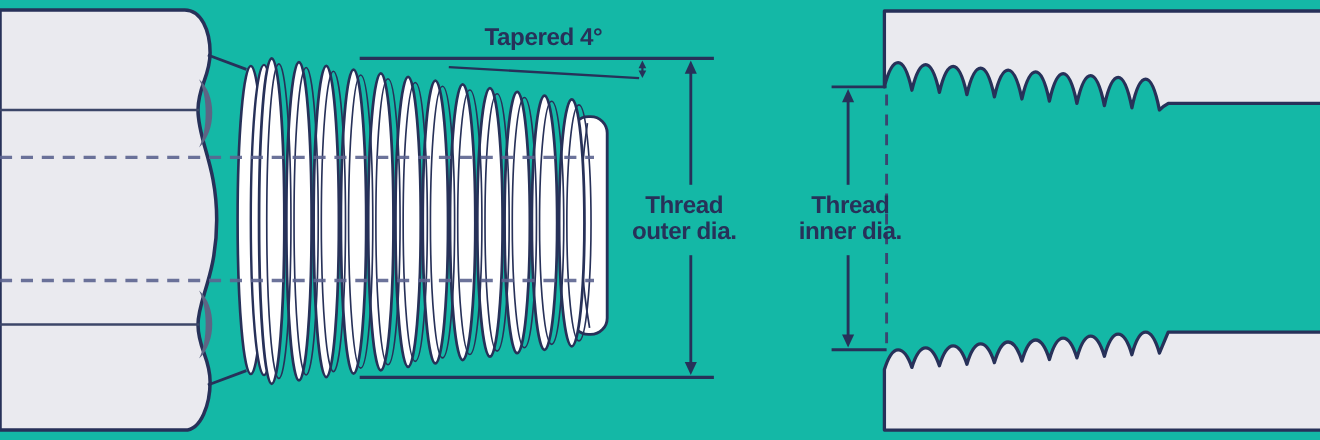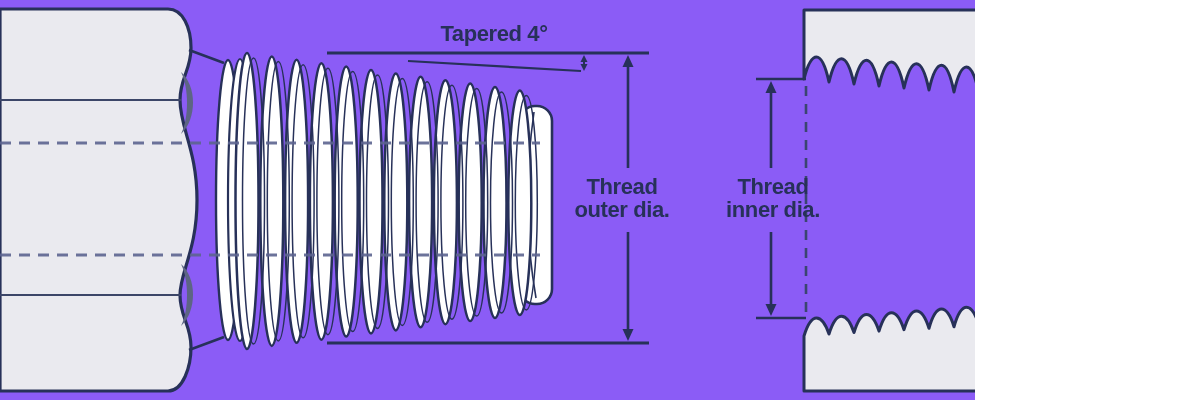--- a/index.html
+++ b/index.html
@@ -1,19 +1,19 @@
 <!DOCTYPE html>
 <html><head>
 <meta charset="utf-8">
 <style>
   html,body{margin:0;padding:0;background:#ffffff;}
   .stage{
     position:relative;
-    width:975px;height:400px;
-    background:#8b5cf6;
+    width:1200px;height:400px;
+    background:#14b8a6;
     overflow:hidden;
     font-family:"Liberation Sans", sans-serif;
   }
   svg{position:absolute;left:0;top:0;}
   text{
     font-family:"Liberation Sans", sans-serif;
     font-weight:bold;
     font-size:22px;
     letter-spacing:-0.4px;
     fill:#273159;

